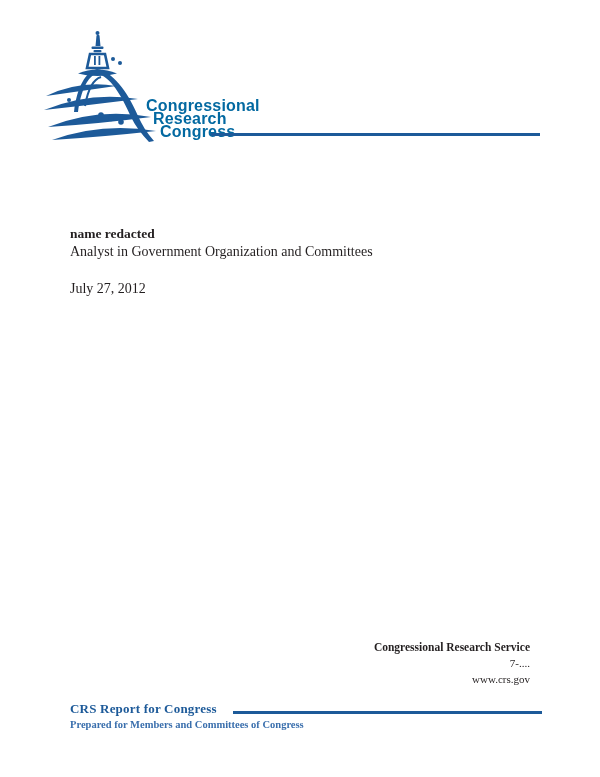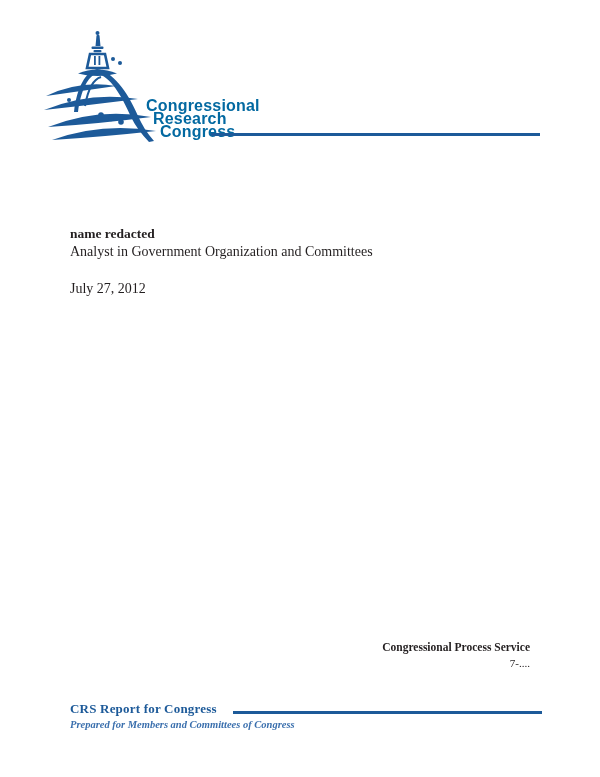--- a/index.html
+++ b/index.html
@@ -96,21 +96,20 @@
     top: 711px;
     width: 309px;
     height: 3px;
     background: #1d5a99;
   }
   .footer-tagline {
     position: absolute;
     left: 70px;
     top: 719px;
     font-size: 10.5px;
-    font-style: italic;
     font-weight: bold;
     color: #3a6fad;
   }
 </style>
 </head>
 <body>
 
 <div class="page">
 
   <div class="logo-icon">
@@ -152,21 +151,22 @@
     <div class="l2">Research</div>
     <div class="l3">Congress</div>
   </div>
   <div class="header-rule"></div>
 
   <div class="author-name">name redacted</div>
   <div class="author-role">Analyst in Government Organization and Committees</div>
   <div class="report-date">July 27, 2012</div>
 
   <div class="pub-info">
-    <div class="org">Congressional Process Service</div>
+    <div class="org">Congressional Research Service</div>
     <div>7-....</div>
+    <div>www.crs.gov</div>
   </div>
 
   <div class="footer-banner">CRS Report for Congress</div>
   <div class="footer-rule"></div>
   <div class="footer-tagline">Prepared for Members and Committees of Congress</div>
 
 </div>
 
 </body></html>

